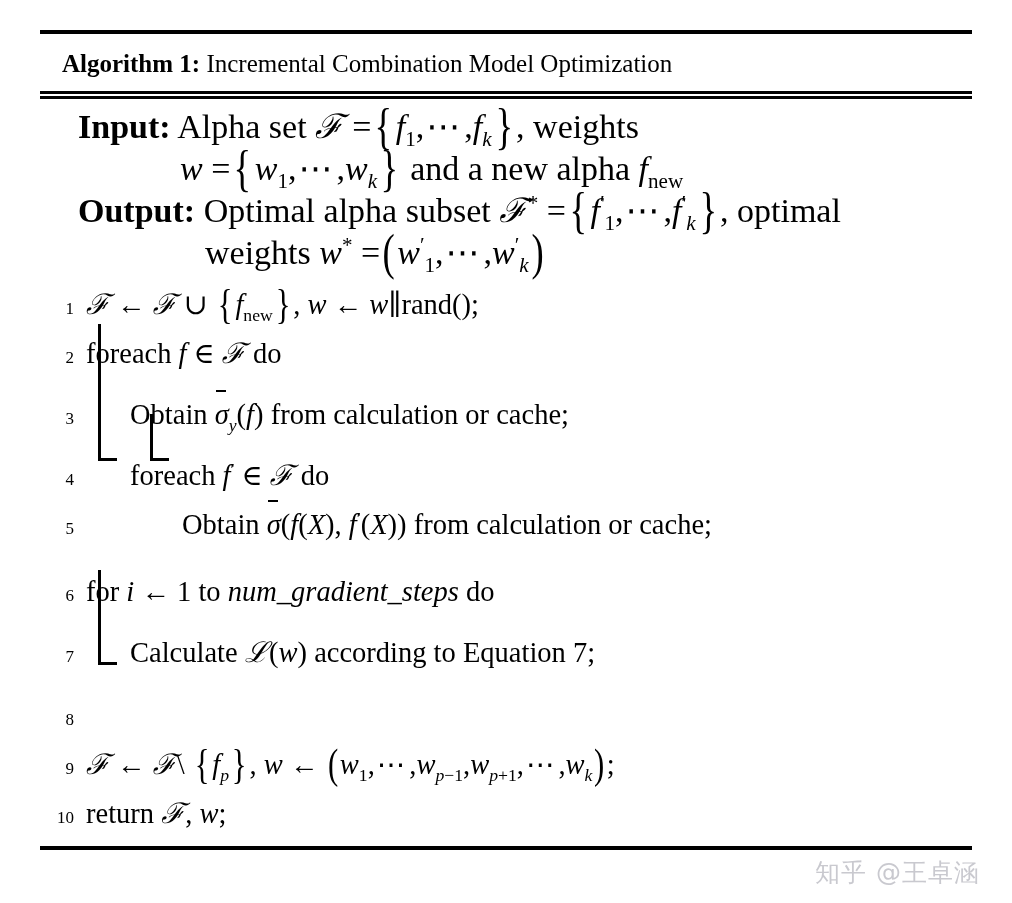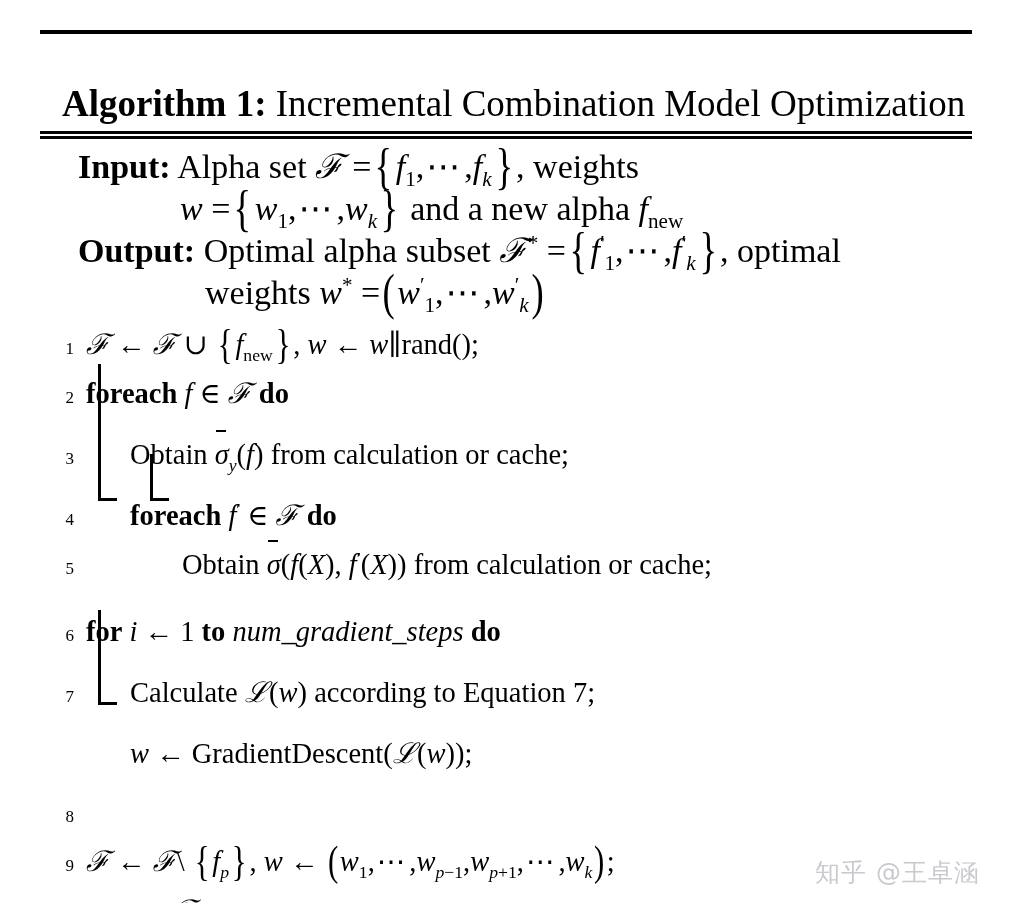--- a/index.html
+++ b/index.html
@@ -39,25 +39,24 @@
     padding-top: 2px;
   }
   .rule-bottom {
     border-top: 4px solid #000;
     height: 0;
     width: 932px;
   }
 
   
   .title {
-    font-size: 37px;
+    font-size: 25px;
     line-height: 41px;
     padding: 9px 0 7px 22px;
     text-indent: 0;
-    margin-top: 40px;
   }
   .title .kw { font-weight: bold; }
 
   
   .io-block {
     padding: 7px 0 4px 0;
   }
   .io-line {
     font-size: 34px;
     line-height: 42px;
@@ -90,21 +89,21 @@
     font-size: 17px;
     font-family: "Liberation Serif", serif;
     color: #000;
   }
   .code {
     padding-left: 12px;
     flex: 1 1 auto;
   }
   .ind1 { padding-left: 56px; margin-top: 12px; }
   .ind2 { padding-left: 108px; }
-  .kw { font-weight: bold; }
+  .kw { font-weight: normal; }
 
   .gap { height: 18px; }
 
   
   .bar {
     position: absolute;
     border-left: 3px solid #000;
     border-bottom: 3px solid #000;
     width: 16px;
   }
@@ -273,26 +272,20 @@
 
     <div class="line">
       <span class="lineno">7</span>
       <span class="code ind1">
         <span>Calculate</span>
         <span class="cal">ℒ</span><span class="mr">(</span><span class="mi">w</span><span class="mr">)</span>
         <span>according to Equation 7;</span>
       </span>
     </div>
 
-    <div class="line">
-      <span class="lineno"></span>
-      <span class="code ind1">
-        <span class="mi">w</span> ← <span class="mr">GradientDescent</span><span class="mr">(</span><span class="cal">ℒ</span><span class="mr">(</span><span class="mi">w</span><span class="mr">));</span>
-      </span>
-    </div>
 
     <div class="gap"></div>
 
     <div class="line">
       <span class="lineno">8</span>
     </div>
 
     <div class="line">
       <span class="lineno">9</span>
       <span class="code">

